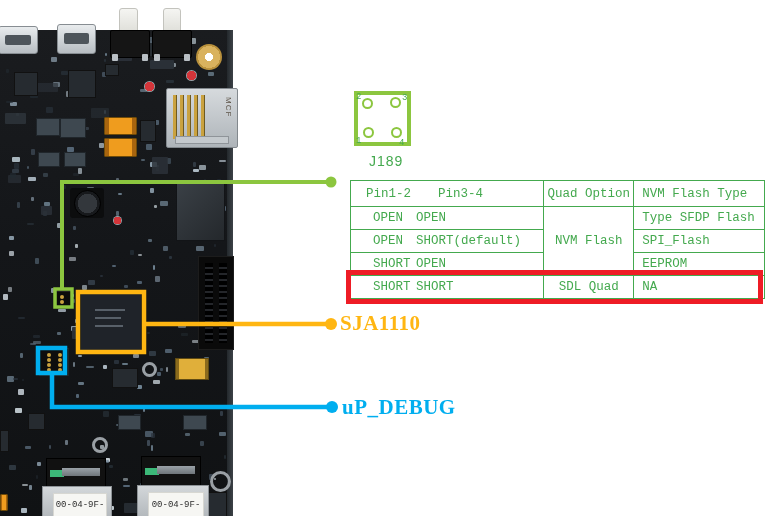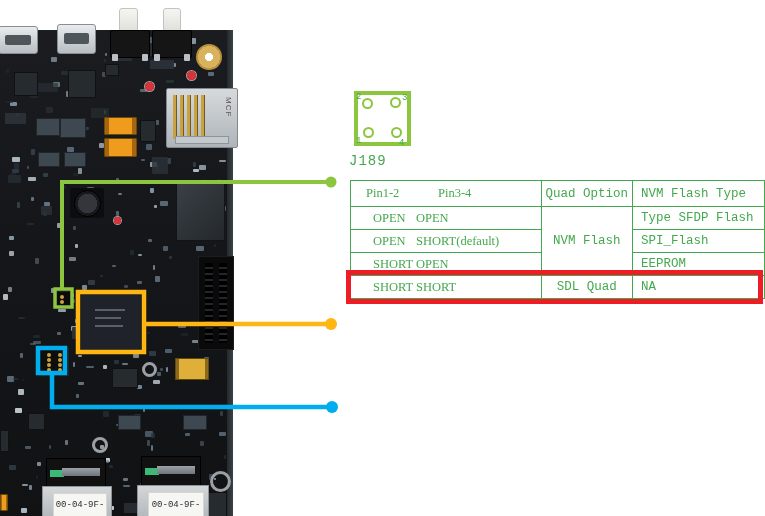--- a/index.html
+++ b/index.html
@@ -69,31 +69,31 @@
   .bline{stroke:var(--blue);stroke-width:4.5;fill:none;}
   .bdot{fill:var(--blue);}
   .bbox{stroke:var(--blue);stroke-width:4.5;fill:none;}
 
   
   #jumper-box{left:354px;top:91px;width:57px;height:55px;border:4px solid var(--annotation_green);
               box-sizing:border-box;background:#fff;}
   .pin-ring{width:11px;height:11px;border:2.5px solid var(--annotation_green);
             border-radius:50%;box-sizing:border-box;background:#fff;}
   .pin-num{font-family:"Liberation Mono",monospace;font-size:9px;color:var(--table_green);}
-  #j189{left:349px;top:153px;font-family:Liberation Mono, monospace;font-size:14px;
+  #j189{left:369px;top:153px;font-family:Liberation Sans, sans-serif;font-size:14px;
         letter-spacing:1px;color:var(--table_green);}
 
   
   #boot-table{position:absolute;left:350px;top:180px;border-collapse:collapse;table-layout:fixed;
               font-family:"Liberation Mono",monospace;font-size:12.5px;color:var(--table_green);}
   #boot-table th,#boot-table td{border:1.5px solid var(--table_green);font-weight:normal;
               text-align:left;vertical-align:middle;padding:0;overflow:hidden;white-space:nowrap;}
   #boot-table tr{height:23px;}
   #boot-table tr.hdr-row{height:26px;}
-  #boot-table .c1{width:183px;font-family:Liberation Serif, serif;}
+  #boot-table .c1{width:183px;}
   #boot-table .c2{width:93px;text-align:center;}
   #boot-table .c3{width:127px;padding-left:8px;}
   #boot-table th.c1{padding-left:15px;}
   #boot-table td.c1{padding-left:22px;}
   #boot-table .h1{display:inline-block;width:72px;}
   #boot-table .r1{display:inline-block;width:43px;}
 
   #red-box{left:346px;top:270px;width:417px;height:34px;border:5px solid var(--red);
            box-sizing:border-box;}
 
@@ -492,13 +492,15 @@
     <tr>
       <td class="c1"><span class="r1">SHORT</span><span>SHORT</span></td>
       <td class="c2">SDL Quad</td>
       <td class="c3">NA</td>
     </tr>
   </tbody>
     </table>
 
   <div id="red-box" class="abs"></div>
 
+  <div id="sja-label" class="abs callout-label">SJA1110</div>
+  <div id="debug-label" class="abs callout-label">uP_DEBUG</div>
 </div>
 
 </body></html>

